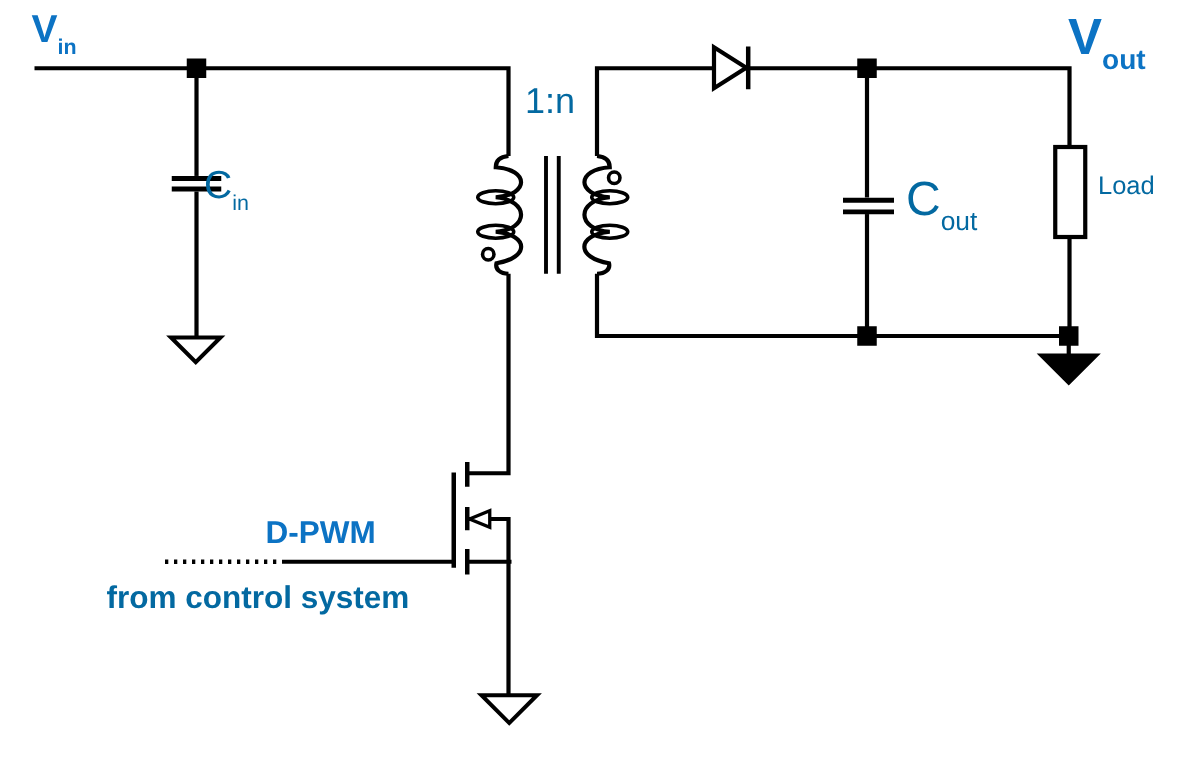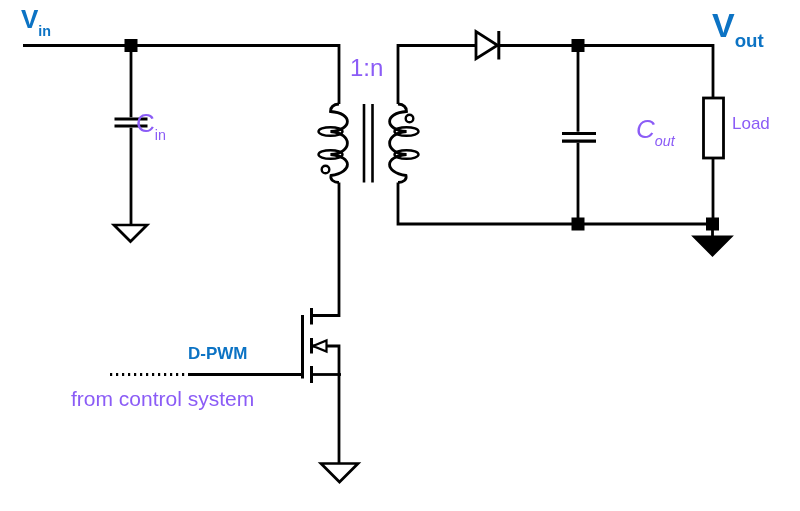--- a/index.html
+++ b/index.html
@@ -1,29 +1,29 @@
 <!DOCTYPE html>
 <html style="--accent: #0c73c4;"><head>
 <meta charset="utf-8">
 <style>
   html,body{margin:0;padding:0;background:#fff;}
   .stage{position:relative;width:800px;height:511px;background:#fff;overflow:hidden;
          font-family:"Liberation Sans",sans-serif;text-align:right;}
   .stage svg{position:absolute;left:0;top:0;}
-  .lbl{position:absolute;color:#8b5cf6;white-space:nowrap;line-height:1;}
+  .lbl{position:absolute;color:#0369a1;white-space:nowrap;line-height:1;}
   .lbl sub{font-size:0.55em;line-height:1;position:relative;top:0.12em;letter-spacing:0;}
   .blue{color:var(--accent,#0c73c4);font-weight:bold;}
   .vin{left:21px;top:6px;font-size:26px;}
   .cin{left:136px;top:110px;font-size:26px;}
   .ratio{left:350px;top:56px;font-size:24px;}
   .vout{left:680px;top:8px;font-size:34px;margin-left:32px;}
-  .cout{left:636px;top:116px;font-size:26px;font-style:italic;}
+  .cout{left:604px;top:116px;font-size:32px;}
   .load{left:732px;top:115px;font-size:17px;}
-  .dpwm{left:188px;top:345px;font-size:17px;}
-  .note{left:71px;top:388px;font-size:21px;}
+  .dpwm{left:177px;top:345px;font-size:21px;}
+  .note{left:71px;top:388px;font-size:21px;font-weight:bold;}
 </style>
 </head>
 <body>
 
 <div class="stage">
 
   <svg width="800" height="511" viewBox="0 0 800 511">
     <g stroke="#000" fill="none" stroke-width="2.8">
 
       <g>

